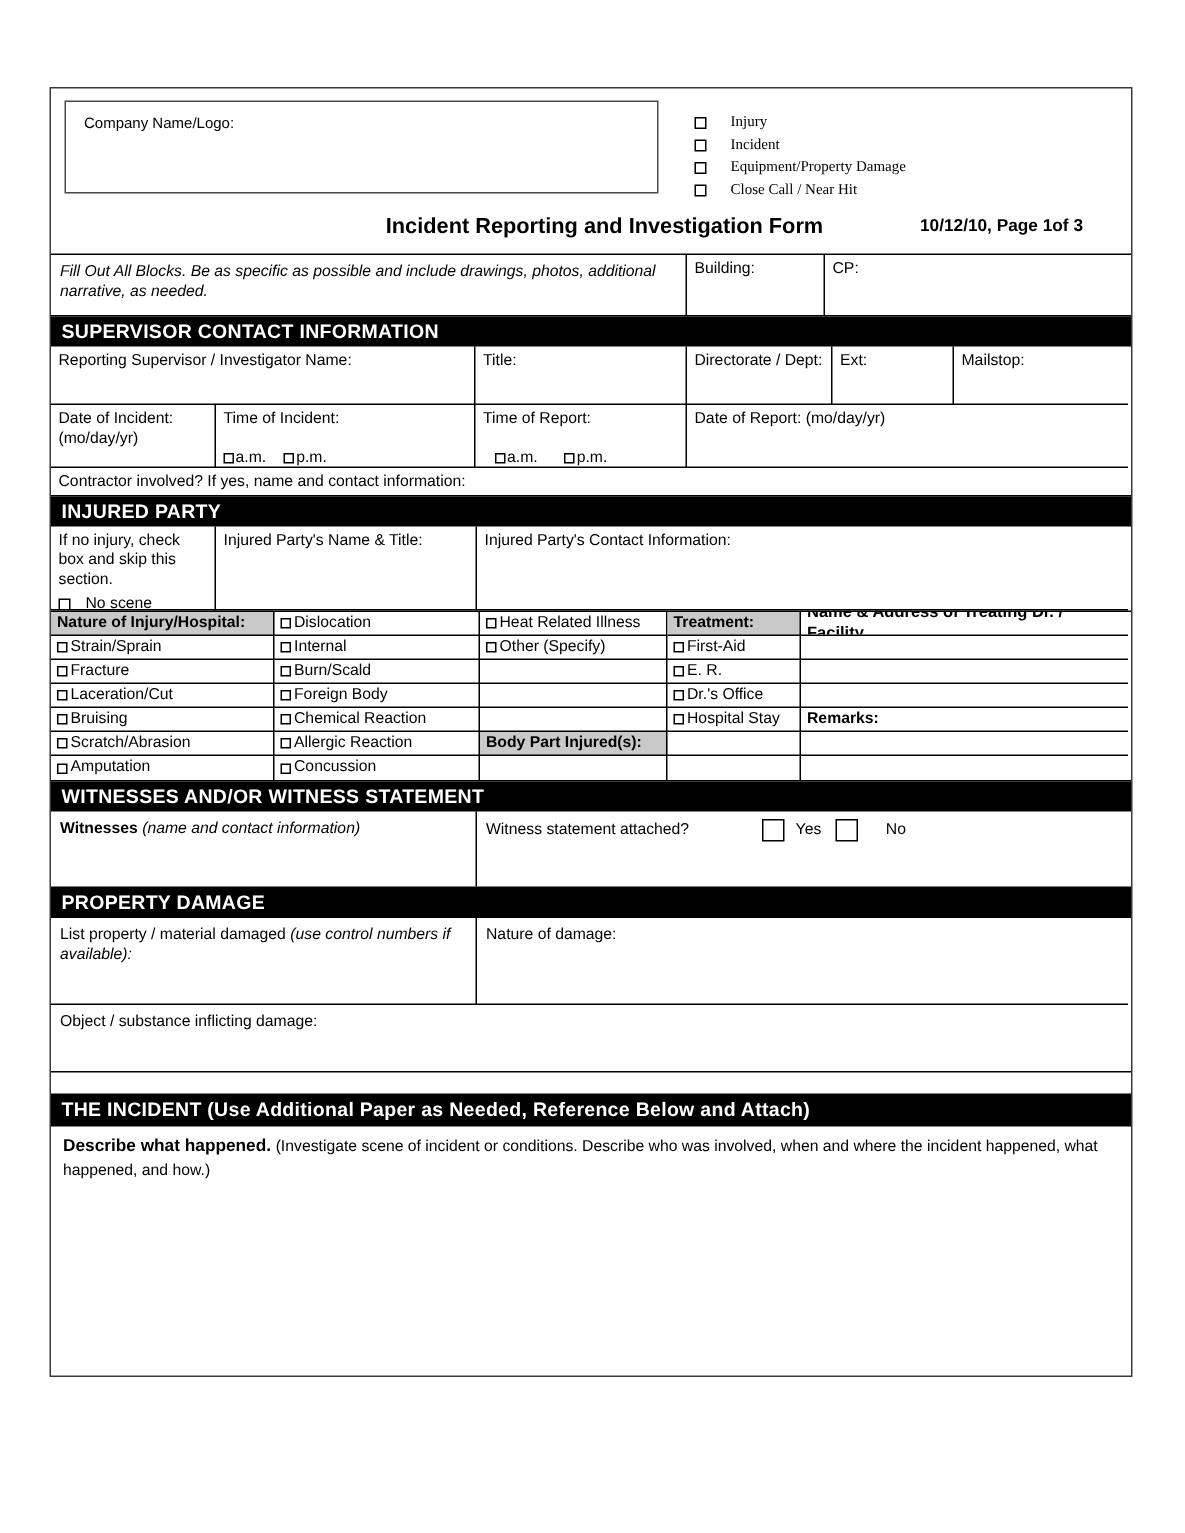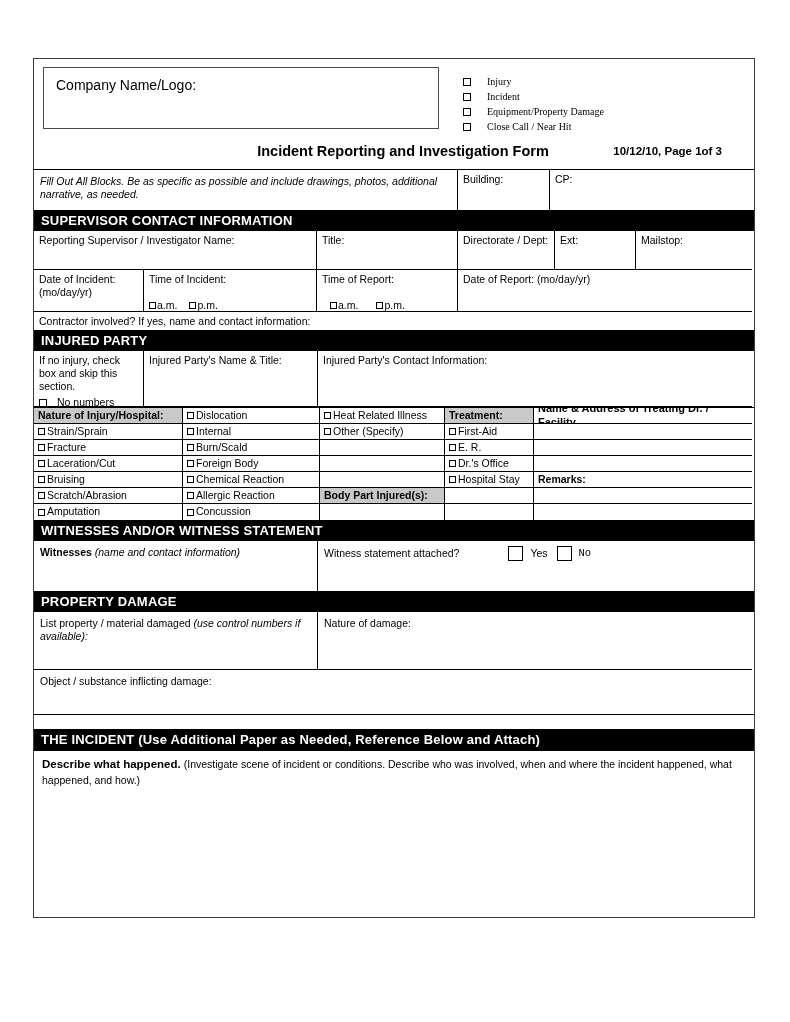--- a/index.html
+++ b/index.html
@@ -31,21 +31,21 @@
   .hdr {
     display: flex;
     padding: 8px 9px 0 9px;
   }
   .logo-box {
     width: 396px;
     height: 62px;
     border: 1.2px solid #4a4a4a;
     box-sizing: border-box;
     padding: 9px 0 0 12px;
-    font-size: 14px;
+    font-size: 10px;
   }
   .type-list {
     margin-left: 24px;
     padding-top: 7px;
   }
   .type-row {
     display: flex;
     align-items: center;
     height: 15px;
     font-size: 10px;
@@ -265,21 +265,21 @@
   </div>
 
   <div class="bar">INJURED PARTY</div>
 
   <div class="tbl" style="border-top:none;">
     <div class="row">
       <div class="cell" style="width:110px;height:56px;">
         <div>If no injury, check box and skip this section.</div>
         <div style="display:flex;align-items:center;gap:10px;margin-top:3px;">
           <span class="cb"></span>
-          <span>No numbers</span>
+          <span>No scene</span>
         </div>
       </div>
       <div class="cell" style="width:174px;height:56px;">
         <span>Injured Party's Name &amp; Title:</span>
       </div>
       <div class="cell" style="width:434px;height:56px;">
         <span>Injured Party's Contact Information:</span>
       </div>
     </div>
   </div>
@@ -406,21 +406,21 @@
     <div class="row">
       <div class="cell nb" style="width:284px;height:50px;padding:5px 6px;">
         <span class="bold">Witnesses </span><span class="ital">(name and contact information)</span>
       </div>
       <div class="cell nb" style="width:434px;height:50px;padding:5px 6px;">
         <div style="display:flex;align-items:center;">
           <span>Witness statement attached?</span>
           <span class="cb-lg" style="margin-left:49px;"></span>
           <span style="margin-left:7px;">Yes</span>
           <span class="cb-lg" style="margin-left:9px;"></span>
-          <span style="margin-left:7px;font-family:Liberation Mono, monospace;">No</span>
+          <span style="margin-left:19px;">No</span>
         </div>
       </div>
     </div>
   </div>
 
   <div class="bar">PROPERTY DAMAGE</div>
 
   <div class="tbl" style="border-top:none;">
     <div class="row">
       <div class="cell" style="width:284px;height:58px;padding:5px 6px;">

